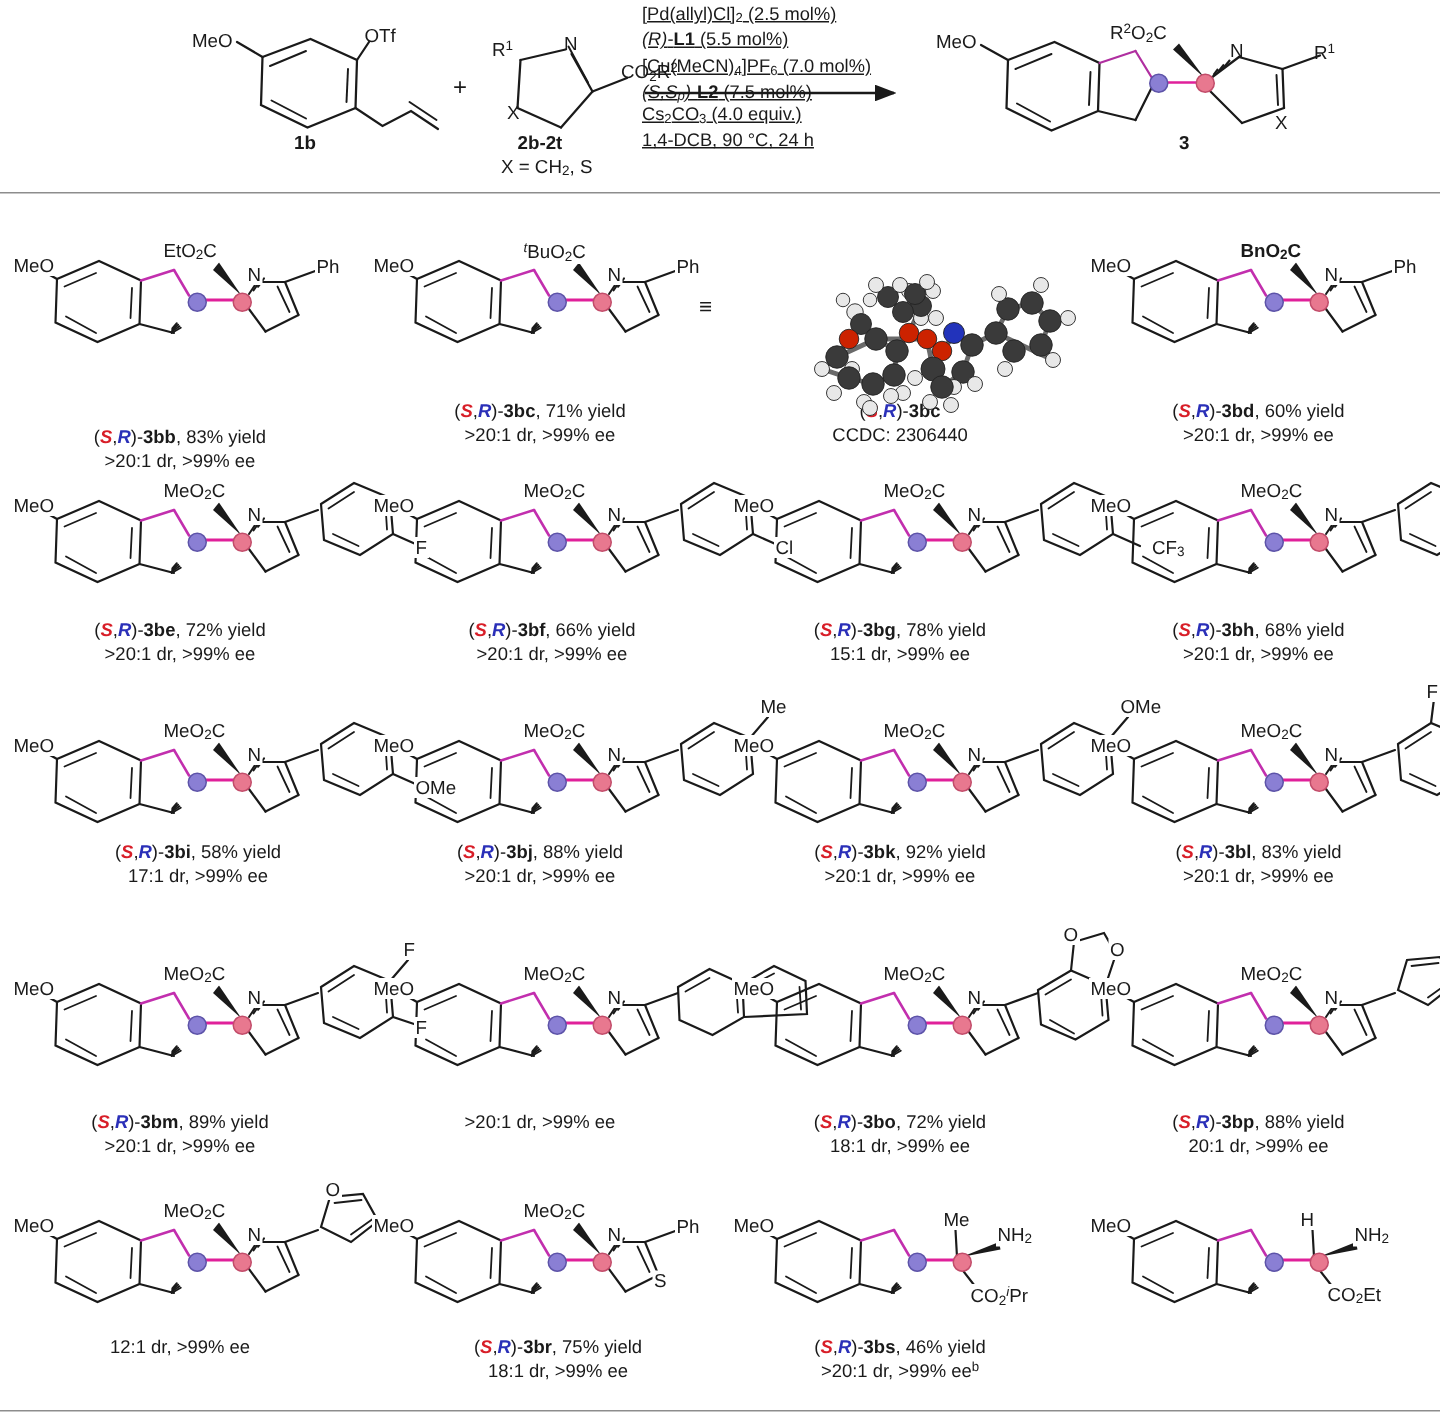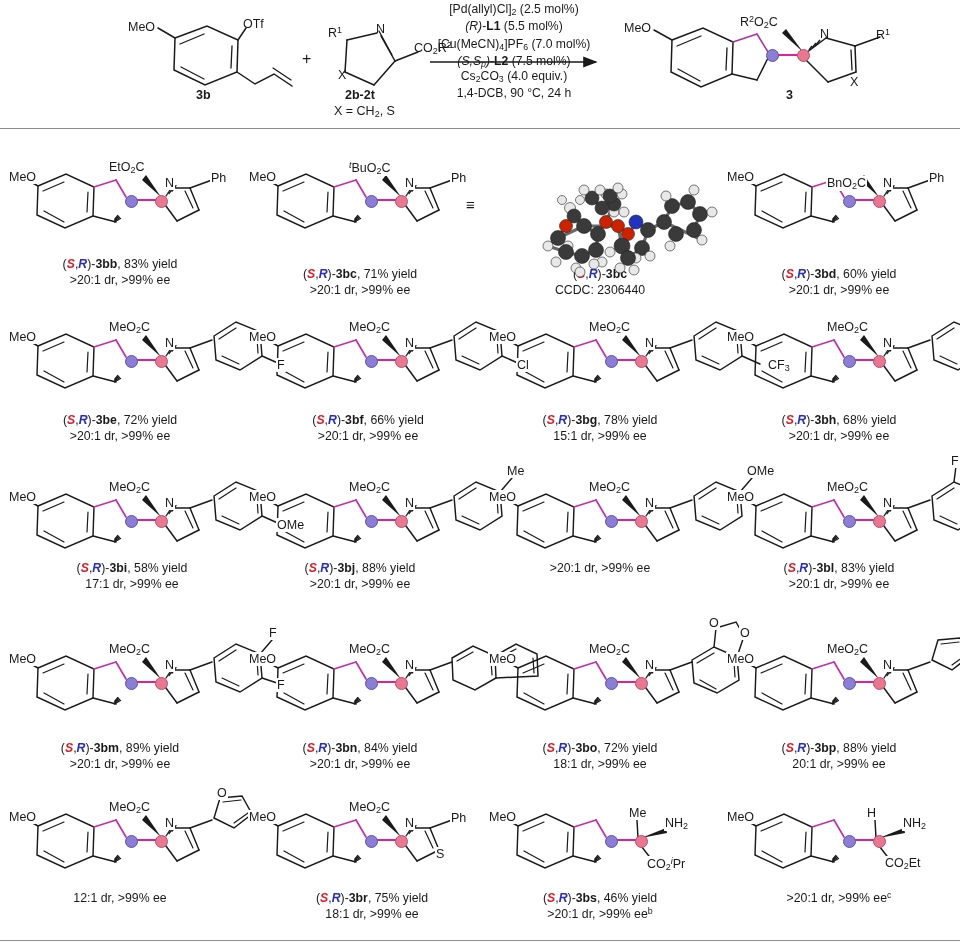--- a/index.html
+++ b/index.html
@@ -12,21 +12,21 @@
   .scheme{position:absolute;left:0;top:0;width:960px;height:948px;}
   svg.layer{position:absolute;left:0;top:0;width:960px;height:948px;overflow:visible;}
 
   
   .lbl{position:absolute;font-size:12.5px;line-height:1.15;white-space:nowrap;}
   .cap{position:absolute;text-align:center;font-size:12.3px;line-height:1.32;white-space:nowrap;}
   .cap .l1{font-weight:normal;}
   .cap b{font-weight:bold;}
   .sred{color:#d81e28;font-style:italic;font-weight:bold;}
   .sblue{color:#2a2fb8;font-style:italic;font-weight:bold;}
-  .cond{position:absolute;text-align:center;font-size:12.2px;line-height:1.42;white-space:nowrap;}
+  .cond{position:absolute;font-size:12.2px;line-height:1.42;white-space:nowrap;text-decoration:underline;}
   sub{font-size:.72em;vertical-align:-0.22em;}
   sup{font-size:.72em;vertical-align:0.45em;}
   .ital{font-style:italic;}
   .hr{position:absolute;background:#8d8d8d;height:1px;left:0;width:960px;}
 
   
   .atom{position:absolute;font-size:12.5px;white-space:nowrap;background:#fff;padding:0 1px;}
   .dotN{position:absolute;width:11px;height:11px;border-radius:50%;
         background:#8a7fd4;border:1px solid #5d53a8;}
   .dotC{position:absolute;width:11px;height:11px;border-radius:50%;
@@ -99,21 +99,21 @@
 
     <g stroke="#1a1a1a" stroke-width="1.4">
       <line x1="809" y1="50" x2="812" y2="46"></line>
       <line x1="812" y1="48" x2="816" y2="43"></line>
       <line x1="815" y1="46" x2="820" y2="40"></line>
     </g>
   </svg>
 
   <div class="lbl" style="left:128px;top:20px;">MeO</div>
   <div class="lbl" style="left:243px;top:17px;">OTf</div>
-  <div class="lbl" style="left:196px;top:88px;font-weight:bold;">3b</div>
+  <div class="lbl" style="left:196px;top:88px;font-weight:bold;">1b</div>
 
   <div class="lbl" style="left:302px;top:50px;font-size:16px;">+</div>
 
   <div class="lbl" style="left:328px;top:25px;">R<sup>1</sup></div>
   <div class="lbl" style="left:376px;top:22px;">N</div>
   <div class="lbl" style="left:338px;top:68px;">X</div>
   <div class="lbl" style="left:414px;top:40px;">CO<sub>2</sub>R<sup>2</sup></div>
   <div class="lbl" style="left:345px;top:88px;font-weight:bold;">2b-2t</div>
   <div class="lbl" style="left:334px;top:104px;">X = CH<sub>2</sub>, S</div>
 
@@ -652,42 +652,42 @@
       </g>
   </svg>
 
   <div id="grid">
       <div class="atom " style="left: 8px; top: 170px;">MeO</div>
       <div class="dotN" style="left: 125px; top: 195px;"></div>
       <div class="dotC" style="left: 155px; top: 195px;"></div>
       <div class="atom " style="left: 108px; top: 160px;">EtO<sub>2</sub>C</div>
       <div class="atom " style="left: 164px; top: 176px;">N</div>
       <div class="atom " style="left: 210px; top: 171px;">Ph</div>
-      <div class="cap" style="left: 0px; top: 256px; width: 240px;">
+      <div class="cap" style="left: 0px; top: 283px; width: 240px;">
         <div class="l1">(<span class="sred">S</span>,<span class="sblue">R</span>)-<b>3bb</b>, 83% yield</div>
         <div>&gt;20:1 dr, &gt;99% ee</div>
       </div>
       <div class="atom " style="left: 248px; top: 170px;">MeO</div>
       <div class="dotN" style="left: 365px; top: 195px;"></div>
       <div class="dotC" style="left: 395px; top: 195px;"></div>
       <div class="atom " style="left: 348px; top: 160px;"><span class="ital"><sup>t</sup></span>BuO<sub>2</sub>C</div>
       <div class="atom " style="left: 404px; top: 176px;">N</div>
       <div class="atom " style="left: 450px; top: 171px;">Ph</div>
       <div class="cap" style="left: 240px; top: 266px; width: 240px;">
         <div class="l1">(<span class="sred">S</span>,<span class="sblue">R</span>)-<b>3bc</b>, 71% yield</div>
         <div>&gt;20:1 dr, &gt;99% ee</div>
       </div>
       <div class="cap" style="left: 480px; top: 266px; width: 240px;">
         <div class="l1">(<span class="sred">S</span>,<span class="sblue">R</span>)-<b>3bc</b></div>
         <div>CCDC: 2306440</div>
       </div>
       <div class="atom " style="left: 726px; top: 170px;">MeO</div>
       <div class="dotN" style="left: 843px; top: 195px;"></div>
       <div class="dotC" style="left: 873px; top: 195px;"></div>
-      <div class="atom " style="left: 826px; top: 176px;">BnO<sub>2</sub>C</div>
+      <div class="atom " style="left: 826px; top: 160px; font-weight: bold;">BnO<sub>2</sub>C</div>
       <div class="atom " style="left: 882px; top: 176px;">N</div>
       <div class="atom " style="left: 928px; top: 171px;">Ph</div>
       <div class="cap" style="left: 718px; top: 266px; width: 242px;">
         <div class="l1">(<span class="sred">S</span>,<span class="sblue">R</span>)-<b>3bd</b>, 60% yield</div>
         <div>&gt;20:1 dr, &gt;99% ee</div>
       </div>
       <div class="atom " style="left: 8px; top: 330px;">MeO</div>
       <div class="dotN" style="left: 125px; top: 355px;"></div>
       <div class="dotC" style="left: 155px; top: 355px;"></div>
       <div class="atom " style="left: 108px; top: 320px;">MeO<sub>2</sub>C</div>
@@ -746,20 +746,21 @@
         <div class="l1">(<span class="sred">S</span>,<span class="sblue">R</span>)-<b>3bj</b>, 88% yield</div>
         <div>&gt;20:1 dr, &gt;99% ee</div>
       </div>
       <div class="atom " style="left: 488px; top: 490px;">MeO</div>
       <div class="dotN" style="left: 605px; top: 515px;"></div>
       <div class="dotC" style="left: 635px; top: 515px;"></div>
       <div class="atom " style="left: 588px; top: 480px;">MeO<sub>2</sub>C</div>
       <div class="atom " style="left: 644px; top: 496px;">N</div>
       <div class="atom " style="left: 746px; top: 464px;">OMe</div>
       <div class="cap" style="left: 480px; top: 560px; width: 240px;">
+        <div class="l1">(<span class="sred">S</span>,<span class="sblue">R</span>)-<b>3bk</b>, 92% yield</div>
         <div>&gt;20:1 dr, &gt;99% ee</div>
       </div>
       <div class="atom " style="left: 726px; top: 490px;">MeO</div>
       <div class="dotN" style="left: 843px; top: 515px;"></div>
       <div class="dotC" style="left: 873px; top: 515px;"></div>
       <div class="atom " style="left: 826px; top: 480px;">MeO<sub>2</sub>C</div>
       <div class="atom " style="left: 882px; top: 496px;">N</div>
       <div class="atom " style="left: 950px; top: 454px;">F</div>
       <div class="cap" style="left: 718px; top: 560px; width: 242px;">
         <div class="l1">(<span class="sred">S</span>,<span class="sblue">R</span>)-<b>3bl</b>, 83% yield</div>
@@ -775,21 +776,20 @@
       <div class="cap" style="left: 0px; top: 740px; width: 240px;">
         <div class="l1">(<span class="sred">S</span>,<span class="sblue">R</span>)-<b>3bm</b>, 89% yield</div>
         <div>&gt;20:1 dr, &gt;99% ee</div>
       </div>
       <div class="atom " style="left: 248px; top: 652px;">MeO</div>
       <div class="dotN" style="left: 365px; top: 677px;"></div>
       <div class="dotC" style="left: 395px; top: 677px;"></div>
       <div class="atom " style="left: 348px; top: 642px;">MeO<sub>2</sub>C</div>
       <div class="atom " style="left: 404px; top: 658px;">N</div>
       <div class="cap" style="left: 240px; top: 740px; width: 240px;">
-        <div class="l1">(<span class="sred">S</span>,<span class="sblue">R</span>)-<b>3bn</b>, 84% yield</div>
         <div>&gt;20:1 dr, &gt;99% ee</div>
       </div>
       <div class="atom " style="left: 488px; top: 652px;">MeO</div>
       <div class="dotN" style="left: 605px; top: 677px;"></div>
       <div class="dotC" style="left: 635px; top: 677px;"></div>
       <div class="atom " style="left: 588px; top: 642px;">MeO<sub>2</sub>C</div>
       <div class="atom " style="left: 644px; top: 658px;">N</div>
       <div class="atom " style="left: 708px; top: 616px;">O</div>
       <div class="atom " style="left: 739px; top: 626px;">O</div>
       <div class="cap" style="left: 480px; top: 740px; width: 240px;">
@@ -835,21 +835,20 @@
         <div class="l1">(<span class="sred">S</span>,<span class="sblue">R</span>)-<b>3bs</b>, 46% yield</div>
         <div>&gt;20:1 dr, &gt;99% ee<sup>b</sup></div>
       </div>
       <div class="atom " style="left: 726px; top: 810px;">MeO</div>
       <div class="dotN" style="left: 843px; top: 835px;"></div>
       <div class="dotC" style="left: 873px; top: 835px;"></div>
       <div class="atom " style="left: 866px; top: 806px;">H</div>
       <div class="atom " style="left: 902px; top: 816px;">NH<sub>2</sub></div>
       <div class="atom " style="left: 884px; top: 856px;">CO<sub>2</sub>Et</div>
       <div class="cap" style="left: 718px; top: 890px; width: 242px;">
-        <div>&gt;20:1 dr, &gt;99% ee<sup>c</sup></div>
       </div>
       <div class="lbl" style="left: 466px; top: 196px; font-size: 15px;">≡</div>
     </div>
 
   <svg class="layer">
     <g id="xray">
         <line x1="574" y1="216" x2="566" y2="226" stroke="#6a6a6a" stroke-width="3.2" stroke-linecap="round"></line>
         <line x1="566" y1="226" x2="558" y2="238" stroke="#6a6a6a" stroke-width="3.2" stroke-linecap="round"></line>
         <line x1="558" y1="238" x2="548" y2="246" stroke="#6a6a6a" stroke-width="3.2" stroke-linecap="round"></line>
         <line x1="558" y1="238" x2="584" y2="226" stroke="#6a6a6a" stroke-width="3.2" stroke-linecap="round"></line>

